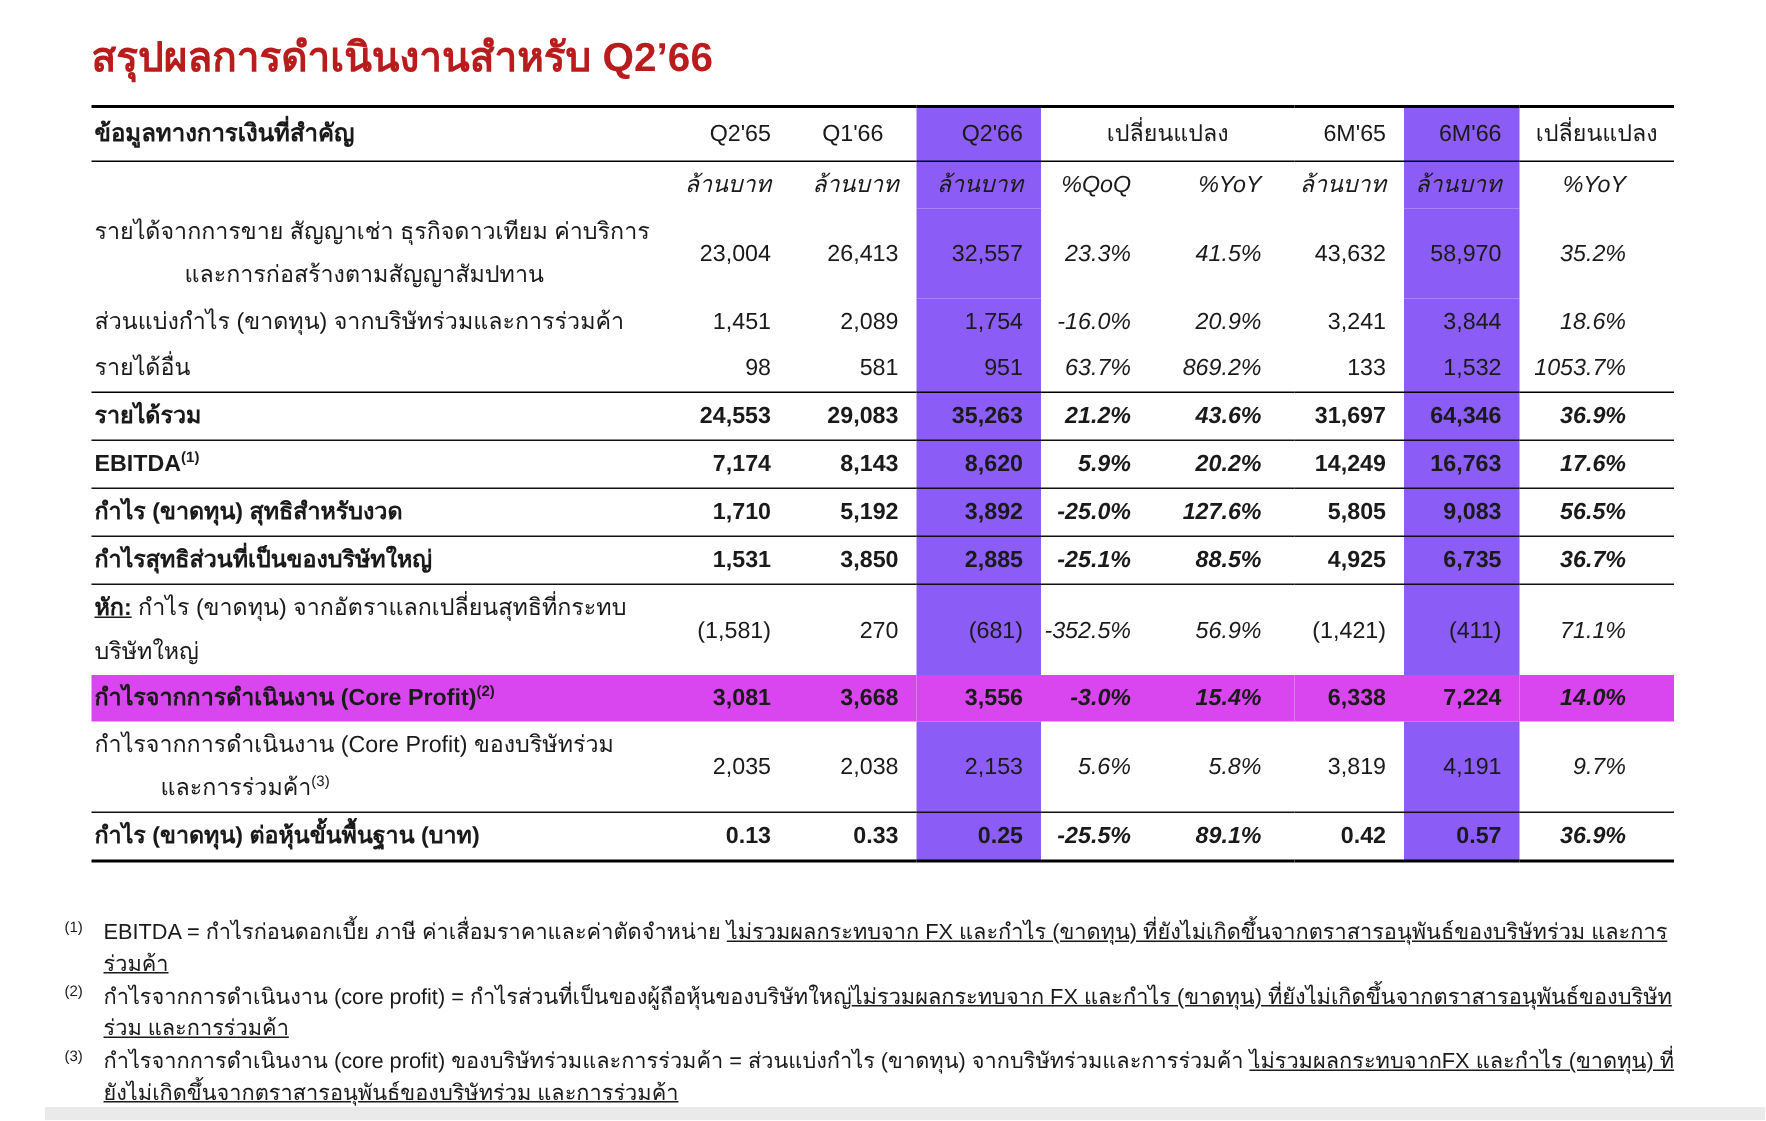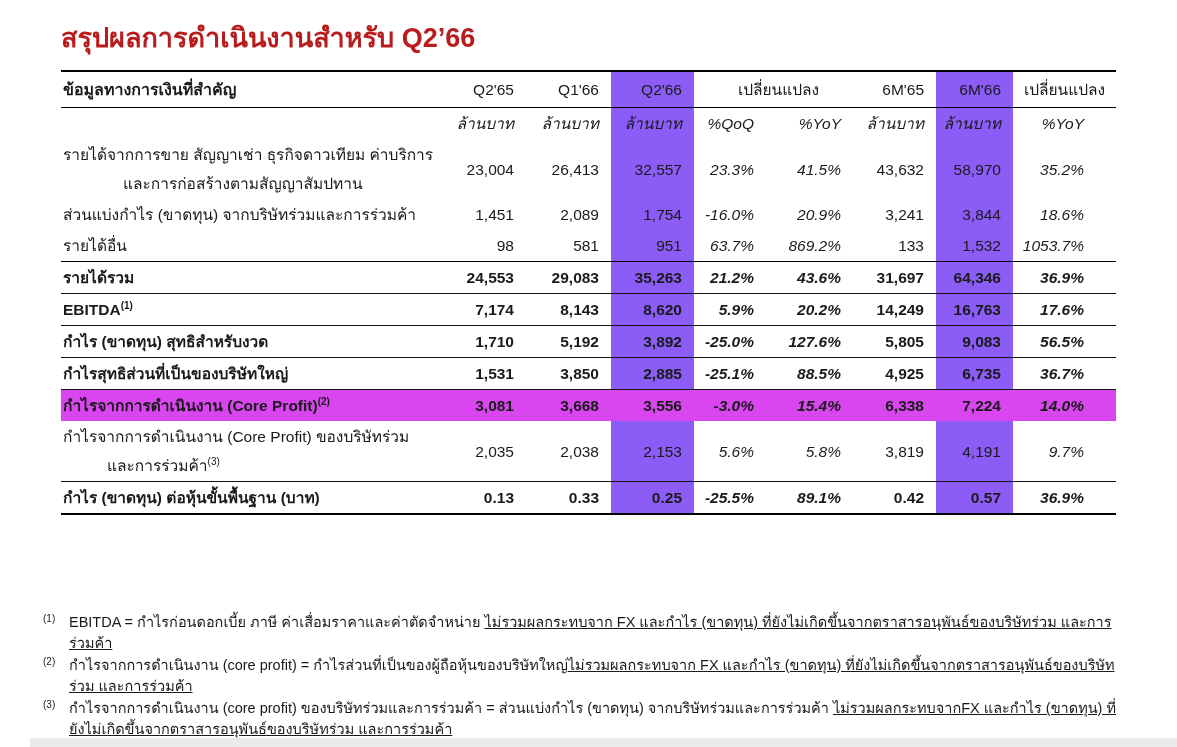--- a/index.html
+++ b/index.html
@@ -20,21 +20,21 @@
   thead th.center{text-align:center;}
   tr.units td{font-style:italic;text-align:right;}
 
   td.num{text-align:right;}
   td.pct{font-style:italic;margin-left:44px;}
   tbody td:nth-child(2),tbody td:nth-child(3),tbody td:nth-child(4){padding-right:12px;}
   tbody td:nth-child(5),tbody td:nth-child(6){padding-right:22px;}
   tbody td:nth-child(7),tbody td:nth-child(8){padding-right:12px;}
   tbody td:nth-child(9){padding-right:32px;}
   thead tr.periods th:nth-child(2){padding-right:12px;}
-  thead tr.periods th:nth-child(3){padding-right:12px;}
+  thead tr.periods th:nth-child(3){padding-right:22px;}
   thead tr.periods th:nth-child(4){padding-right:12px;}
   thead tr.periods th:nth-child(6){padding-right:12px;}
   thead tr.periods th:nth-child(7){padding-right:12px;}
   tr.units td:nth-child(2),tr.units td:nth-child(3),tr.units td:nth-child(4){padding-right:12px;}
   tr.units td:nth-child(5),tr.units td:nth-child(6){padding-right:22px;}
   tr.units td:nth-child(7),tr.units td:nth-child(8){padding-right:12px;}
   tr.units td:nth-child(9){padding-right:32px;}
 
   td.label{text-align:left;padding-left:2px;}
   td.label .ln2{padding-left:16px;margin-left:44px;}
@@ -183,20 +183,33 @@
           </td>
           <td class="num">1,531</td>
           <td class="num">3,850</td>
           <td class="num band">2,885</td>
           <td class="num pct">-25.1%</td>
           <td class="num pct">88.5%</td>
           <td class="num">4,925</td>
           <td class="num band">6,735</td>
           <td class="num pct">36.7%</td>
         </tr>
+        <tr>
+          <td class="label">
+            <div><span class="hak">หัก:</span> กำไร (ขาดทุน) จากอัตราแลกเปลี่ยนสุทธิที่กระทบบริษัทใหญ่</div>
+          </td>
+          <td class="num">(1,581)</td>
+          <td class="num">270</td>
+          <td class="num band">(681)</td>
+          <td class="num pct">-352.5%</td>
+          <td class="num pct">56.9%</td>
+          <td class="num">(1,421)</td>
+          <td class="num band">(411)</td>
+          <td class="num pct">71.1%</td>
+        </tr>
         <tr class="bold bg-gray">
           <td class="label">
             <div>กำไรจากการดำเนินงาน (Core Profit)<sup>(2)</sup></div>
           </td>
           <td class="num">3,081</td>
           <td class="num">3,668</td>
           <td class="num band">3,556</td>
           <td class="num pct">-3.0%</td>
           <td class="num pct">15.4%</td>
           <td class="num">6,338</td>

